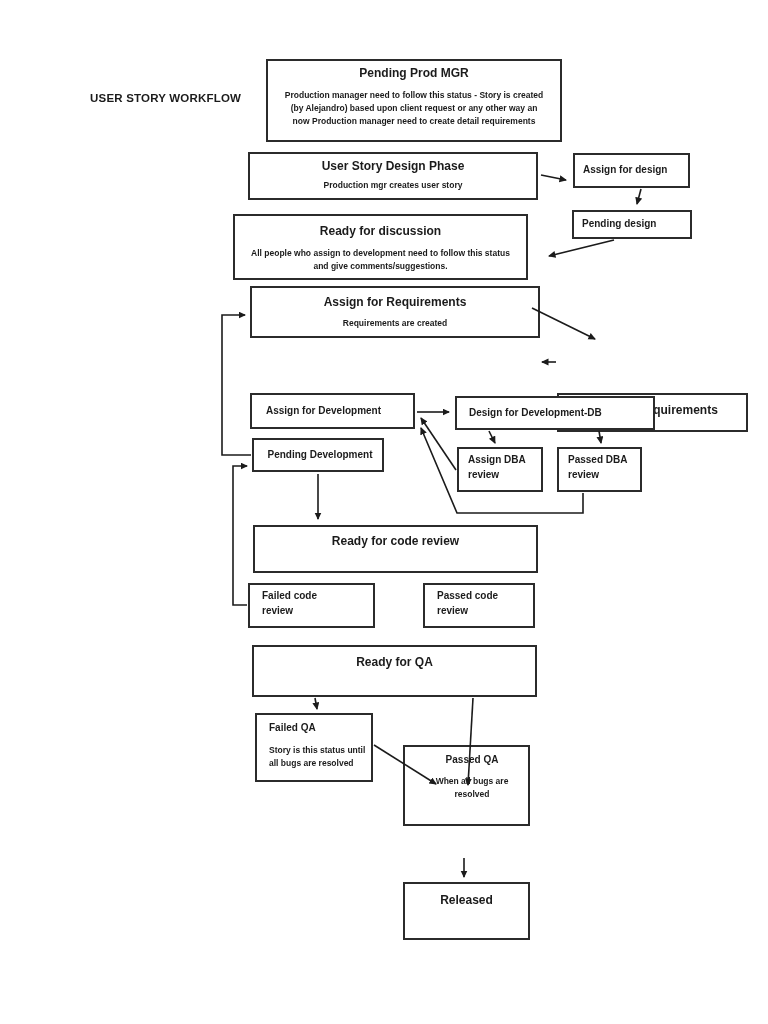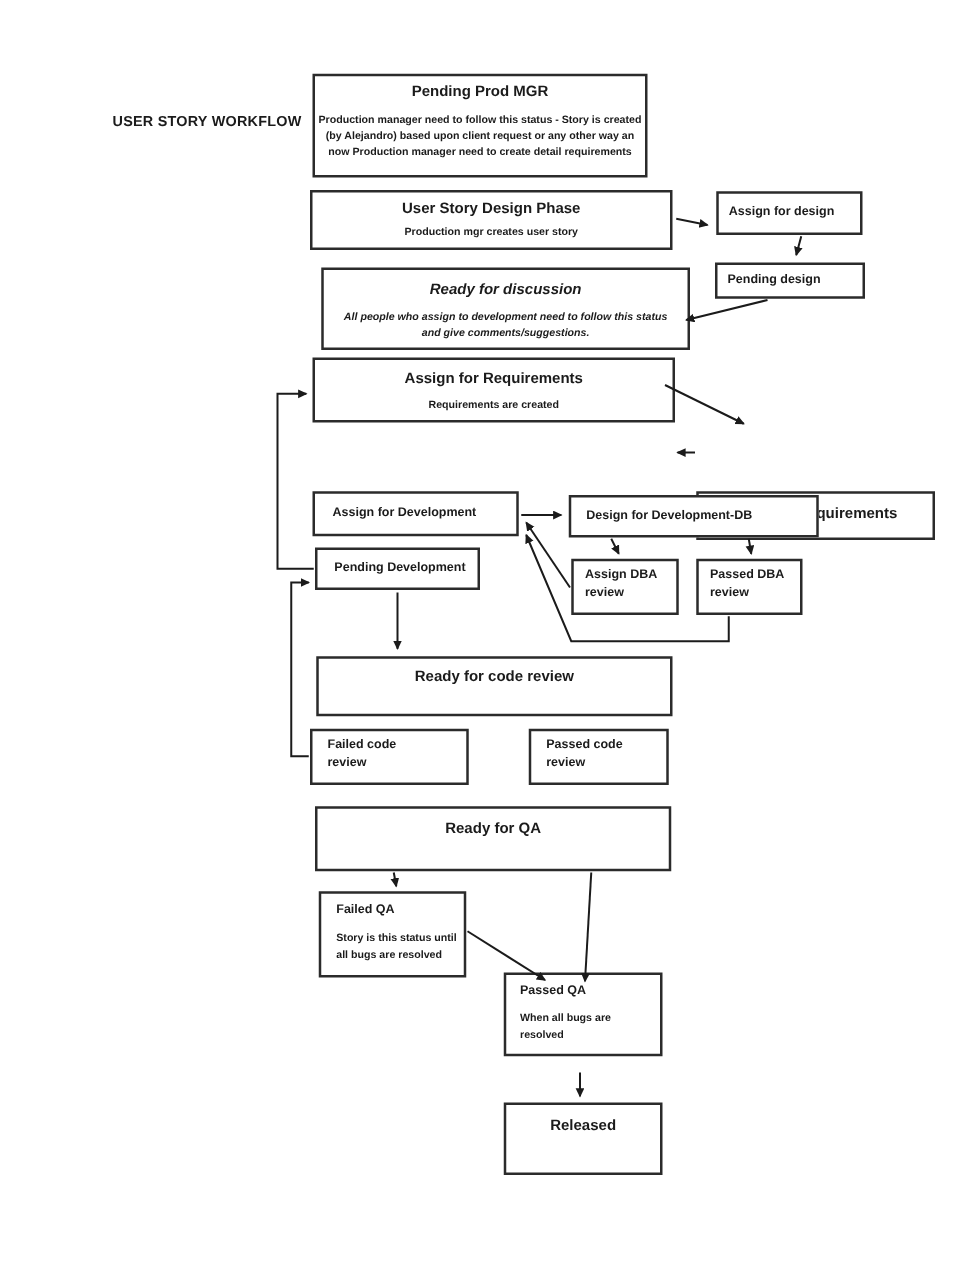--- a/index.html
+++ b/index.html
@@ -21,41 +21,41 @@
   .pad-head{padding-top:5px;}
   svg.wires{position:absolute;left:0;top:0;pointer-events:none;}
 </style>
 </head>
 <body>
 
 <div class="page">
 
   <div class="workflow-title">USER STORY WORKFLOW</div>
 
-  <div class="box pad-head" style="left:250px;top:59px;width:268px;height:83px;">
+  <div class="box pad-head" style="left:266px;top:59px;width:296px;height:83px;">
     <div class="t center">Pending Prod MGR</div>
     <div class="body-sm center" style="margin-top:8px;">Production manager need to follow this status - Story is created
 (by Alejandro) based  upon client request or any other way an
 now Production manager need to create detail requirements</div>
   </div>
 
   <div class="box pad-head" style="left:248px;top:152px;width:290px;height:48px;">
     <div class="t center">User Story Design Phase</div>
     <div class="body-sm center" style="margin-top:5px;">Production mgr creates user story</div>
   </div>
 
   <div class="box vcenter" style="left:573px;top:153px;width:117px;height:35px;padding-left:8px;">
     <div class="t-sm">Assign for design</div>
   </div>
 
   <div class="box vcenter" style="left:572px;top:210px;width:120px;height:29px;padding-left:8px;">
     <div class="t-sm">Pending design</div>
   </div>
 
-  <div class="box" style="left:257px;top:214px;width:295px;height:66px;padding-top:8px;font-style:italic;">
+  <div class="box" style="left:233px;top:214px;width:295px;height:66px;padding-top:8px;">
     <div class="t center">Ready for discussion</div>
     <div class="body-sm center" style="margin-top:8px;">All people who assign to development need to follow this status
 and give comments/suggestions.</div>
   </div>
 
   <div class="box" style="left:250px;top:286px;width:290px;height:52px;padding-top:7px;">
     <div class="t center">Assign for Requirements</div>
     <div class="body-sm center" style="margin-top:7px;">Requirements are created</div>
   </div>
 
@@ -103,21 +103,21 @@
   <div class="box" style="left:252px;top:645px;width:285px;height:52px;padding-top:8px;">
     <div class="t center">Ready for QA</div>
   </div>
 
   <div class="box" style="left:255px;top:713px;width:118px;height:69px;padding:6px 0 0 12px;">
     <div class="t-sm">Failed QA</div>
     <div class="body-sm" style="margin-top:8px;">Story is this status until
 all bugs are resolved</div>
   </div>
 
-  <div class="box" style="left:403px;top:778px;width:127px;height:67px;padding:6px 0 0 11px;">
+  <div class="box" style="left:403px;top:745px;width:127px;height:81px;padding:6px 0 0 11px;text-align:center;">
     <div class="t-sm">Passed QA</div>
     <div class="body-sm" style="margin-top:7px;">When all bugs are
 resolved</div>
   </div>
 
   <div class="box" style="left:403px;top:882px;width:127px;height:58px;padding-top:9px;">
     <div class="t center">Released</div>
   </div>
 
   <svg class="wires" width="768" height="1024" viewBox="0 0 768 1024">

